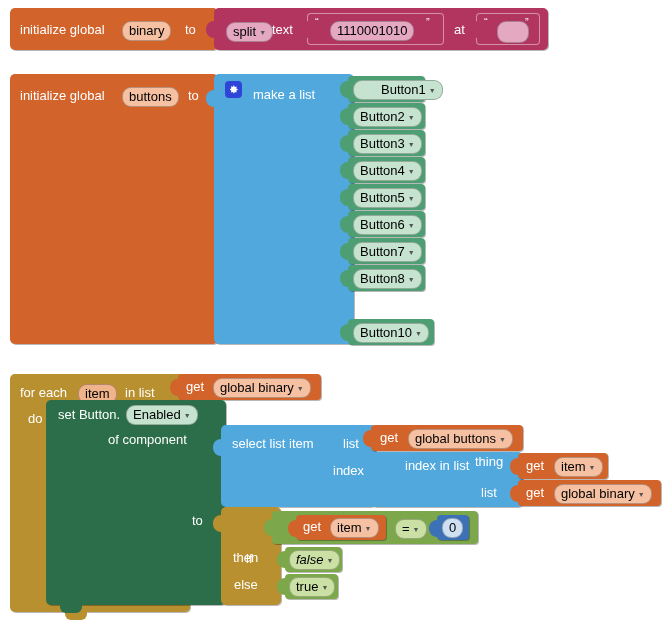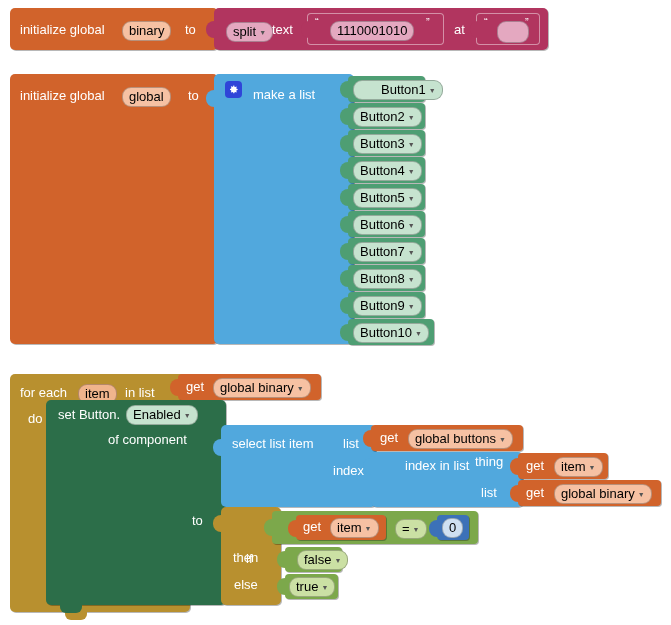--- a/index.html
+++ b/index.html
@@ -104,21 +104,21 @@
       <span class="field c-text-f" style="position:absolute;left:20px;top:7px;min-width:18px;height:17px;">
         <span></span>
       </span>
       <span class="lbl" style="position:absolute;left:48px;top:3px;font-size:11px;">”</span>
     </div>
   </div>
 
   <div class="blk shadow c-var" style="left:10px;top:74px;width:208px;height:270px;border-radius:5px;">
     <span class="lbl" style="position:absolute;left:10px;top:15px;">initialize global</span>
     <span class="field c-var-f" style="position:absolute;left:112px;top:13px;">
-      <span>global</span>
+      <span>buttons</span>
     </span>
     <span class="lbl" style="position:absolute;left:178px;top:15px;">to</span>
   </div>
 
   <div class="blk shadow c-list" style="left:214px;top:74px;width:140px;height:270px;border-radius:5px;">
     <div class="tab c-list" style="top:16px;margin-top:0;"></div>
     <span class="gear" style="position:absolute;left:11px;top:7px;">
       <svg width="11" height="11" viewBox="0 0 24 24" aria-hidden="true">
         <path fill="#ffffff" d="M12 8a4 4 0 1 0 0 8 4 4 0 0 0 0-8zm0 6a2 2 0 1 1 0-4 2 2 0 0 1 0 4z"></path>
         <path fill="#ffffff" d="M21 13v-2l-2.3-.4a6.9 6.9 0 0 0-.8-1.9l1.4-1.9-1.4-1.4-1.9 1.4a6.9 6.9 0 0 0-1.9-.8L13.7 3h-2l-.4 2.3a6.9 6.9 0 0 0-1.9.8L7.5 4.7 6.1 6.1l1.4 1.9a6.9 6.9 0 0 0-.8 1.9L4.4 11v2l2.3.4c.2.7.5 1.3.8 1.9l-1.4 1.9 1.4 1.4 1.9-1.4c.6.4 1.2.6 1.9.8l.4 2.3h2l.4-2.3c.7-.2 1.3-.5 1.9-.8l1.9 1.4 1.4-1.4-1.4-1.9c.4-.6.6-1.2.8-1.9L21 13z"></path>
@@ -173,27 +173,20 @@
     <div class="tab c-comp"></div>
     <span class="field c-comp-f" style="position:absolute;left:5px;top:4px;">
       <span>Button7</span>
       <span class="caret">▼</span>
     </span>
   </div>
   <div class="blk shadow c-comp" style="left:348px;top:265px;width:77px;height:26px;border-radius:4px;">
     <div class="tab c-comp"></div>
     <span class="field c-comp-f" style="position:absolute;left:5px;top:4px;">
       <span>Button8</span>
-      <span class="caret">▼</span>
-    </span>
-  </div>
-  <div class="blk shadow c-comp" style="left:348px;top:292px;width:77px;height:26px;border-radius:4px;">
-    <div class="tab c-comp"></div>
-    <span class="field c-comp-f" style="position:absolute;left:5px;top:4px;">
-      <span>Button9</span>
       <span class="caret">▼</span>
     </span>
   </div>
   <div class="blk shadow c-comp" style="left:348px;top:319px;width:86px;height:26px;border-radius:4px;">
     <div class="tab c-comp"></div>
     <span class="field c-comp-f" style="position:absolute;left:5px;top:4px;">
       <span>Button10</span>
       <span class="caret">▼</span>
     </span>
   </div>
@@ -295,21 +288,21 @@
     <div class="blk shadow c-math" style="left:165px;top:4px;width:32px;height:25px;border-radius:4px;">
       <div class="tab c-math" style="top:5px;margin-top:0;"></div>
       <span class="field c-math-f" style="position:absolute;left:5px;top:3px;">
         <span>0</span>
       </span>
     </div>
   </div>
 
   <div class="blk shadow c-logic" style="left:285px;top:547px;width:57px;height:25px;border-radius:4px;">
     <div class="tab c-logic" style="top:4px;margin-top:0;"></div>
-    <span class="field c-logic-f" style="position:absolute;left:12px;top:3px;">
+    <span class="field c-logic-f" style="position:absolute;left:4px;top:3px;font-style:italic;">
       <span>false</span>
       <span class="caret">▼</span>
     </span>
   </div>
 
   <div class="blk shadow c-logic" style="left:285px;top:574px;width:53px;height:25px;border-radius:4px;">
     <div class="tab c-logic" style="top:4px;margin-top:0;"></div>
     <span class="field c-logic-f" style="position:absolute;left:4px;top:3px;">
       <span>true</span>
       <span class="caret">▼</span>

